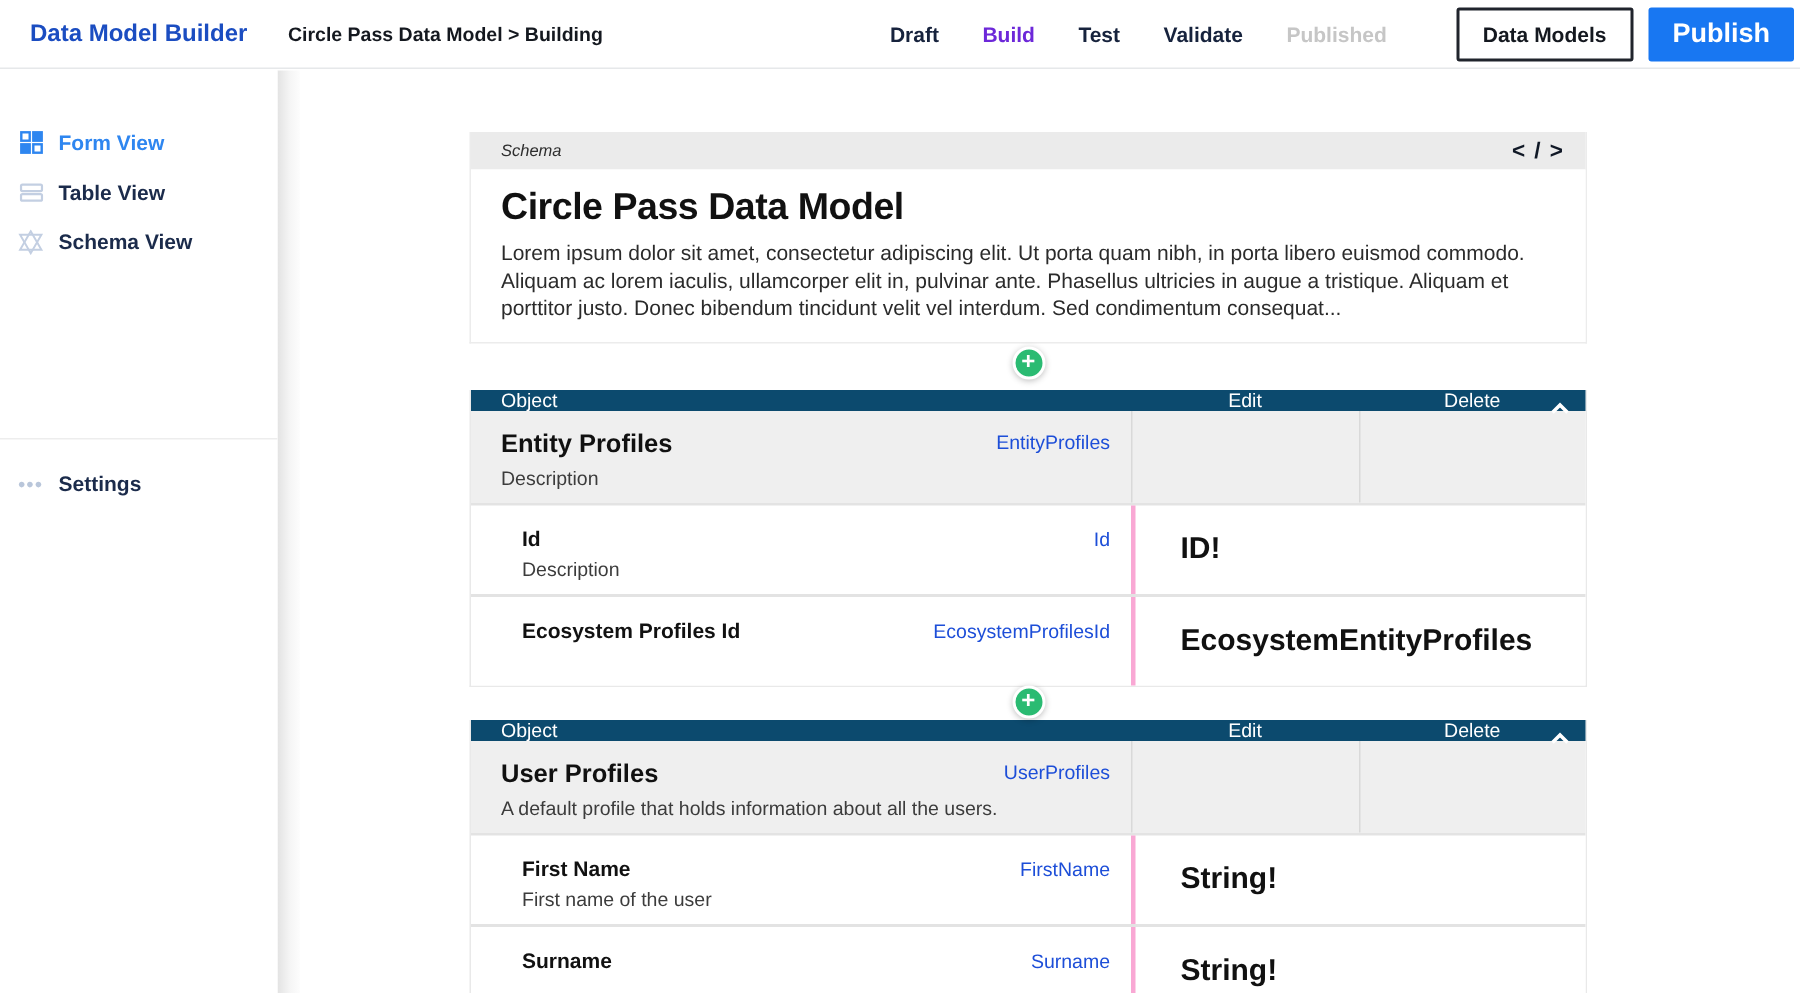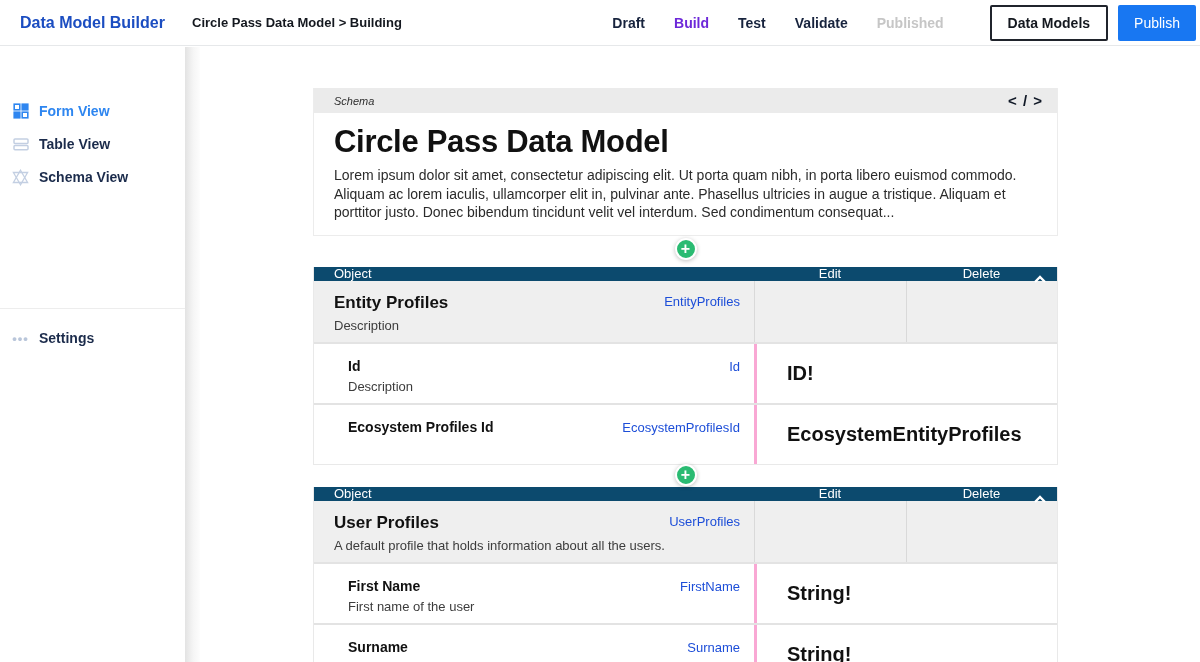--- a/index.html
+++ b/index.html
@@ -13,26 +13,26 @@
   .breadcrumb { margin-left:4px; font-size:13px; font-weight:bold; color:#14181f; }
   .spacer { flex:1; }
   .top-nav { display:flex; align-items:center; gap:29px; margin-right:46px; }
   .nav-item { font-size:14px; font-weight:600; color:#17233d; cursor:pointer; }
   .nav-item.active { color:#6d28d9; }
   .nav-item.disabled { color:#c6c6c6; }
   .btn-outline { height:36px; padding:0 16px; background:#fff; border:2px solid #20242c;
                  border-radius:2px; font-size:14px; font-weight:bold; color:#14181f;
                  font-family:inherit; cursor:pointer; }
   .btn-primary { height:36px; padding:0 16px; margin-left:10px; margin-right:4px;
-                 background:#1877f2; border:none; border-radius:2px; font-size:14px;
-                 font-weight:normal; color:#fff; font-family:inherit; cursor:pointer; }
+                 background:#1877f2; border:none; border-radius:2px; font-size:18px;
+                 font-weight:bold; color:#fff; font-family:inherit; cursor:pointer; }
 
   
   .sidebar { position:absolute; left:0; top:47px; bottom:0; width:185px; background:#fff;
-             padding-top:54px; z-index:2; }
+             padding-top:38px; z-index:2; }
   .side-item { display:flex; align-items:center; height:20px; margin:0 0 13px 12px; cursor:pointer; }
   .side-item .icn { width:17px; height:17px; display:flex; align-items:center; justify-content:center; }
   .side-item .lbl { margin-left:10px; font-size:14px; font-weight:600; color:#1b2b4b; }
   .side-item.active .lbl { color:#2e86f0; }
   .side-divider { border-top:1px solid #ededed; margin-top:121px; width:185px; }
   .side-item.settings { margin-top:19px; }
   .dots { color:#b9c6da; font-size:13px; letter-spacing:1px; font-weight:bold; }
 
   
   .content-shadow { position:absolute; left:185px; top:47px; bottom:0; width:15px;
@@ -42,21 +42,21 @@
   .main { position:absolute; left:200px; top:46px; right:0; bottom:0; overflow:hidden; background:#fff; }
   .col { width:745px; margin-left:113px; }
 
   
   .schema-card { margin-top:42px; border:1px solid #ececec; border-top:none; }
   .card-head { height:25px; background:#ebebeb; display:flex; align-items:center;
                padding:0 14px 0 20px; }
   .card-tag { font-size:11px; font-style:italic; color:#2e2e2e; flex:1; }
   .code-toggle { font-size:15px; font-weight:bold; color:#101826; letter-spacing:1px; cursor:pointer; }
   .card-body { padding:11px 20px 13px 20px; background:#fff; }
-  .card-title { font-size:31px; font-weight:bold; color:#111; margin-bottom:6px; letter-spacing:-0.3px; }
+  .card-title { font-size:25px; font-weight:bold; color:#111; margin-bottom:6px; letter-spacing:-0.3px; }
   .card-desc { font-size:14px; line-height:18.5px; color:#2b2b2b; }
 
   
   .plus-row { width:745px; display:flex; justify-content:center; }
   .plus-row.first { margin-top:2px; margin-bottom:7px; }
   .plus-row.second { margin-top:-1px; margin-bottom:1px; }
   .plus-btn { width:22px; height:22px; border-radius:50%; background:#2abb72; color:#fff;
               border:2px solid #fff; box-shadow:0 1px 4px rgba(0,0,0,0.25);
               font-size:16px; font-weight:bold; line-height:17px; text-align:center; cursor:pointer;
               font-family:inherit; }

